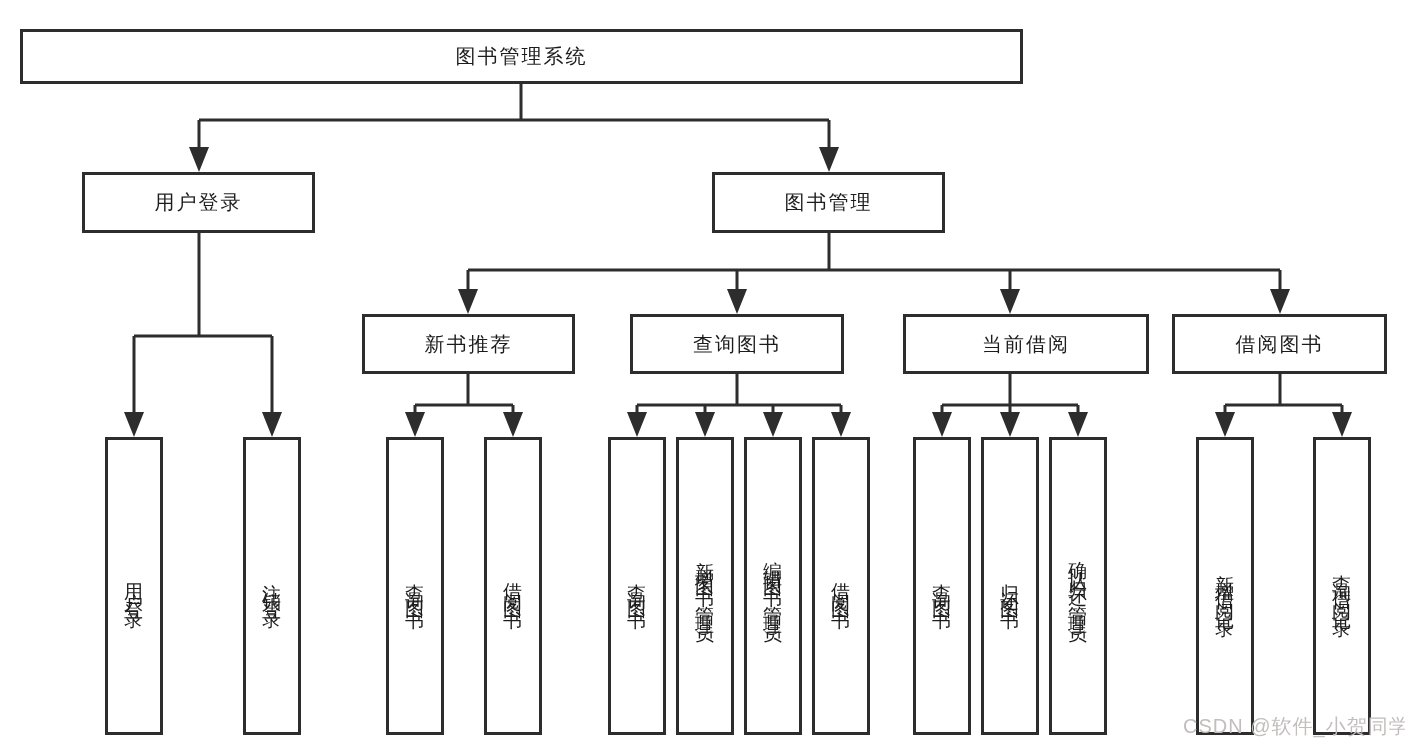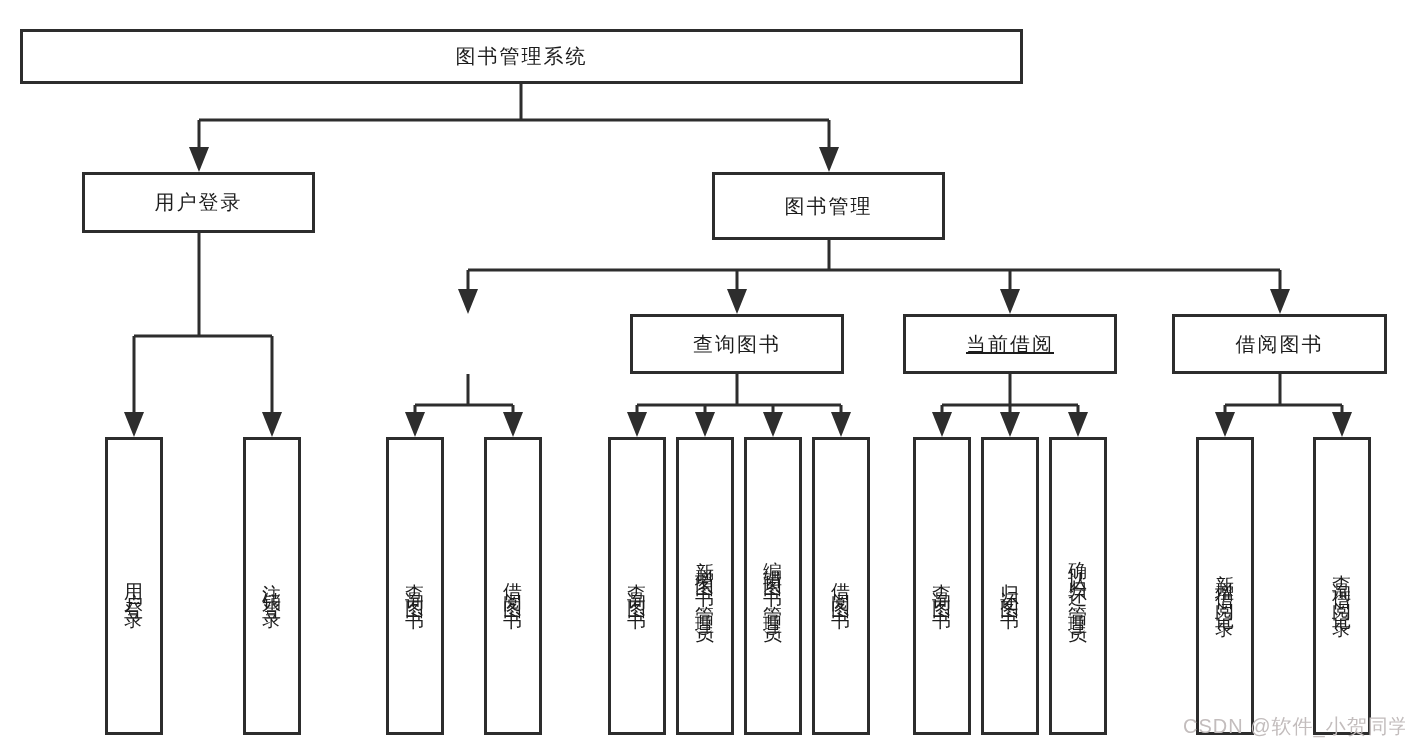--- a/index.html
+++ b/index.html
@@ -17,24 +17,24 @@
     writing-mode:vertical-rl;text-orientation:mixed;
     font-size:19px;letter-spacing:9px;color:#1c1c1c;line-height:1;
   }
   .watermark{
     position:absolute;left:1183px;top:713px;font-size:20px;letter-spacing:1px;
     color:#c3bdbd;white-space:nowrap;z-index:5;
   }
   
   .n-root   {left:20px;  top:13px;  width:1003px;height:55px;margin-top:16px;}
   .n-login  {left:82px;  top:172px; width:233px; height:61px;}
-  .n-mgmt   {left:712px; top:172px; width:233px; height:68px;}
+  .n-mgmt   {left:712px; top:172px; width:233px; height:61px;}
   .n-newrec {left:362px; top:314px; width:213px; height:60px;}
   .n-borrow {left:630px; top:314px; width:214px; height:60px;}
-  .n-current{left:903px; top:314px; width:214px; height:60px;text-decoration:underline;}
+  .n-current{left:903px; top:314px; width:246px; height:60px;}
   .n-record {left:1172px;top:314px; width:215px; height:60px;}
   .leaf{top:437px;width:58px;height:298px;}
   .n-a1{left:105px;} .n-a2{left:243px;}
   .n-b1{left:386px;} .n-b2{left:484px;}
   .n-c1{left:608px;} .n-c2{left:676px;} .n-c3{left:744px;} .n-c4{left:812px;}
   .n-d1{left:913px;} .n-d2{left:981px;} .n-d3{left:1049px;}
   .n-e1{left:1196px;} .n-e2{left:1313px;}
 </style>
 </head>
 <body>
@@ -90,20 +90,23 @@
     <span class="h-label">图书管理系统</span>
   </div>
 
   <div class="box n-login">
     <span class="h-label">用户登录</span>
   </div>
   <div class="box n-mgmt">
     <span class="h-label">图书管理</span>
   </div>
 
+  <div class="box n-newrec">
+    <span class="h-label">新书推荐</span>
+  </div>
   <div class="box n-borrow">
     <span class="h-label">查询图书</span>
   </div>
   <div class="box n-current">
     <span class="h-label">当前借阅</span>
   </div>
   <div class="box n-record">
     <span class="h-label">借阅图书</span>
   </div>
 

